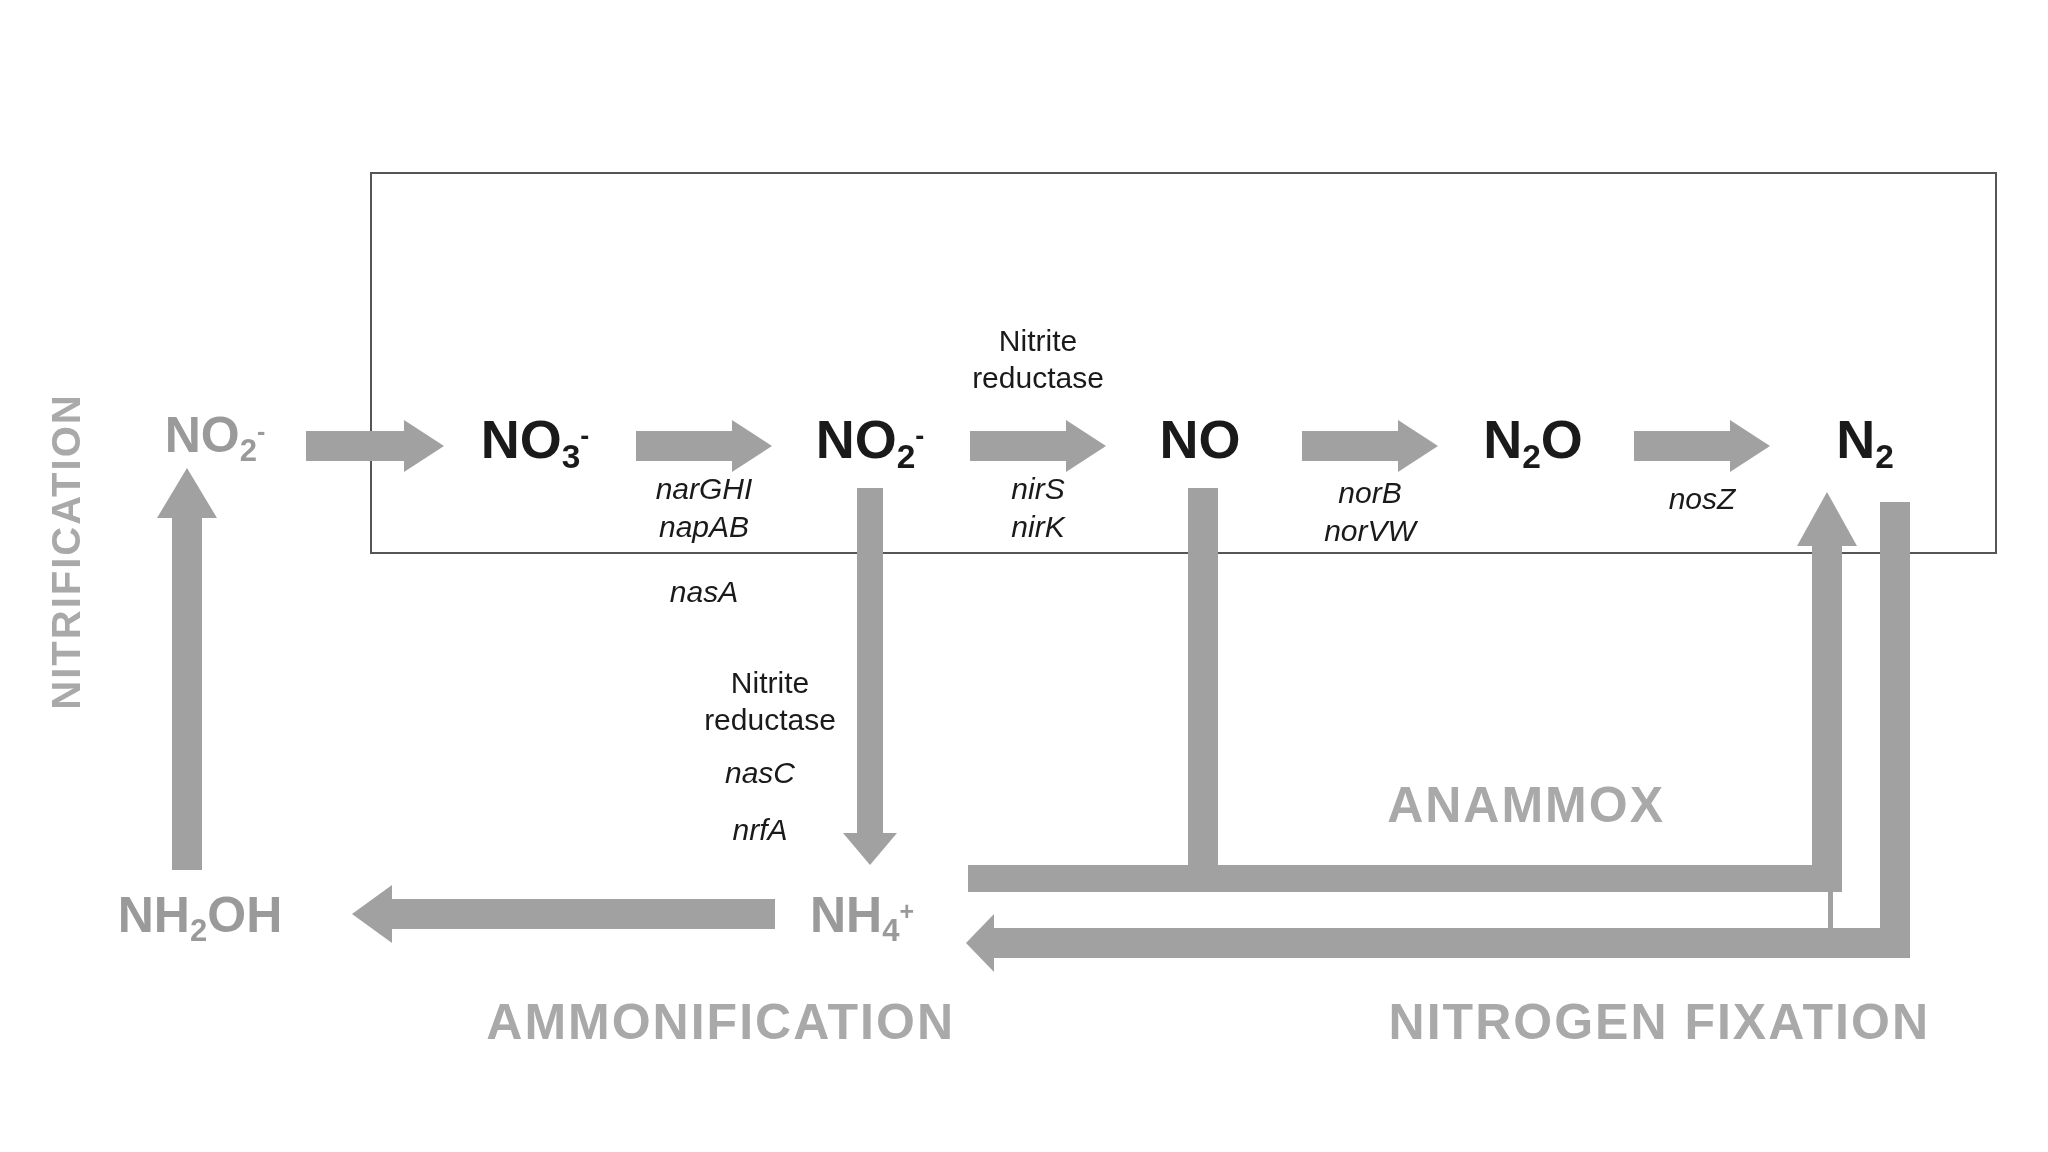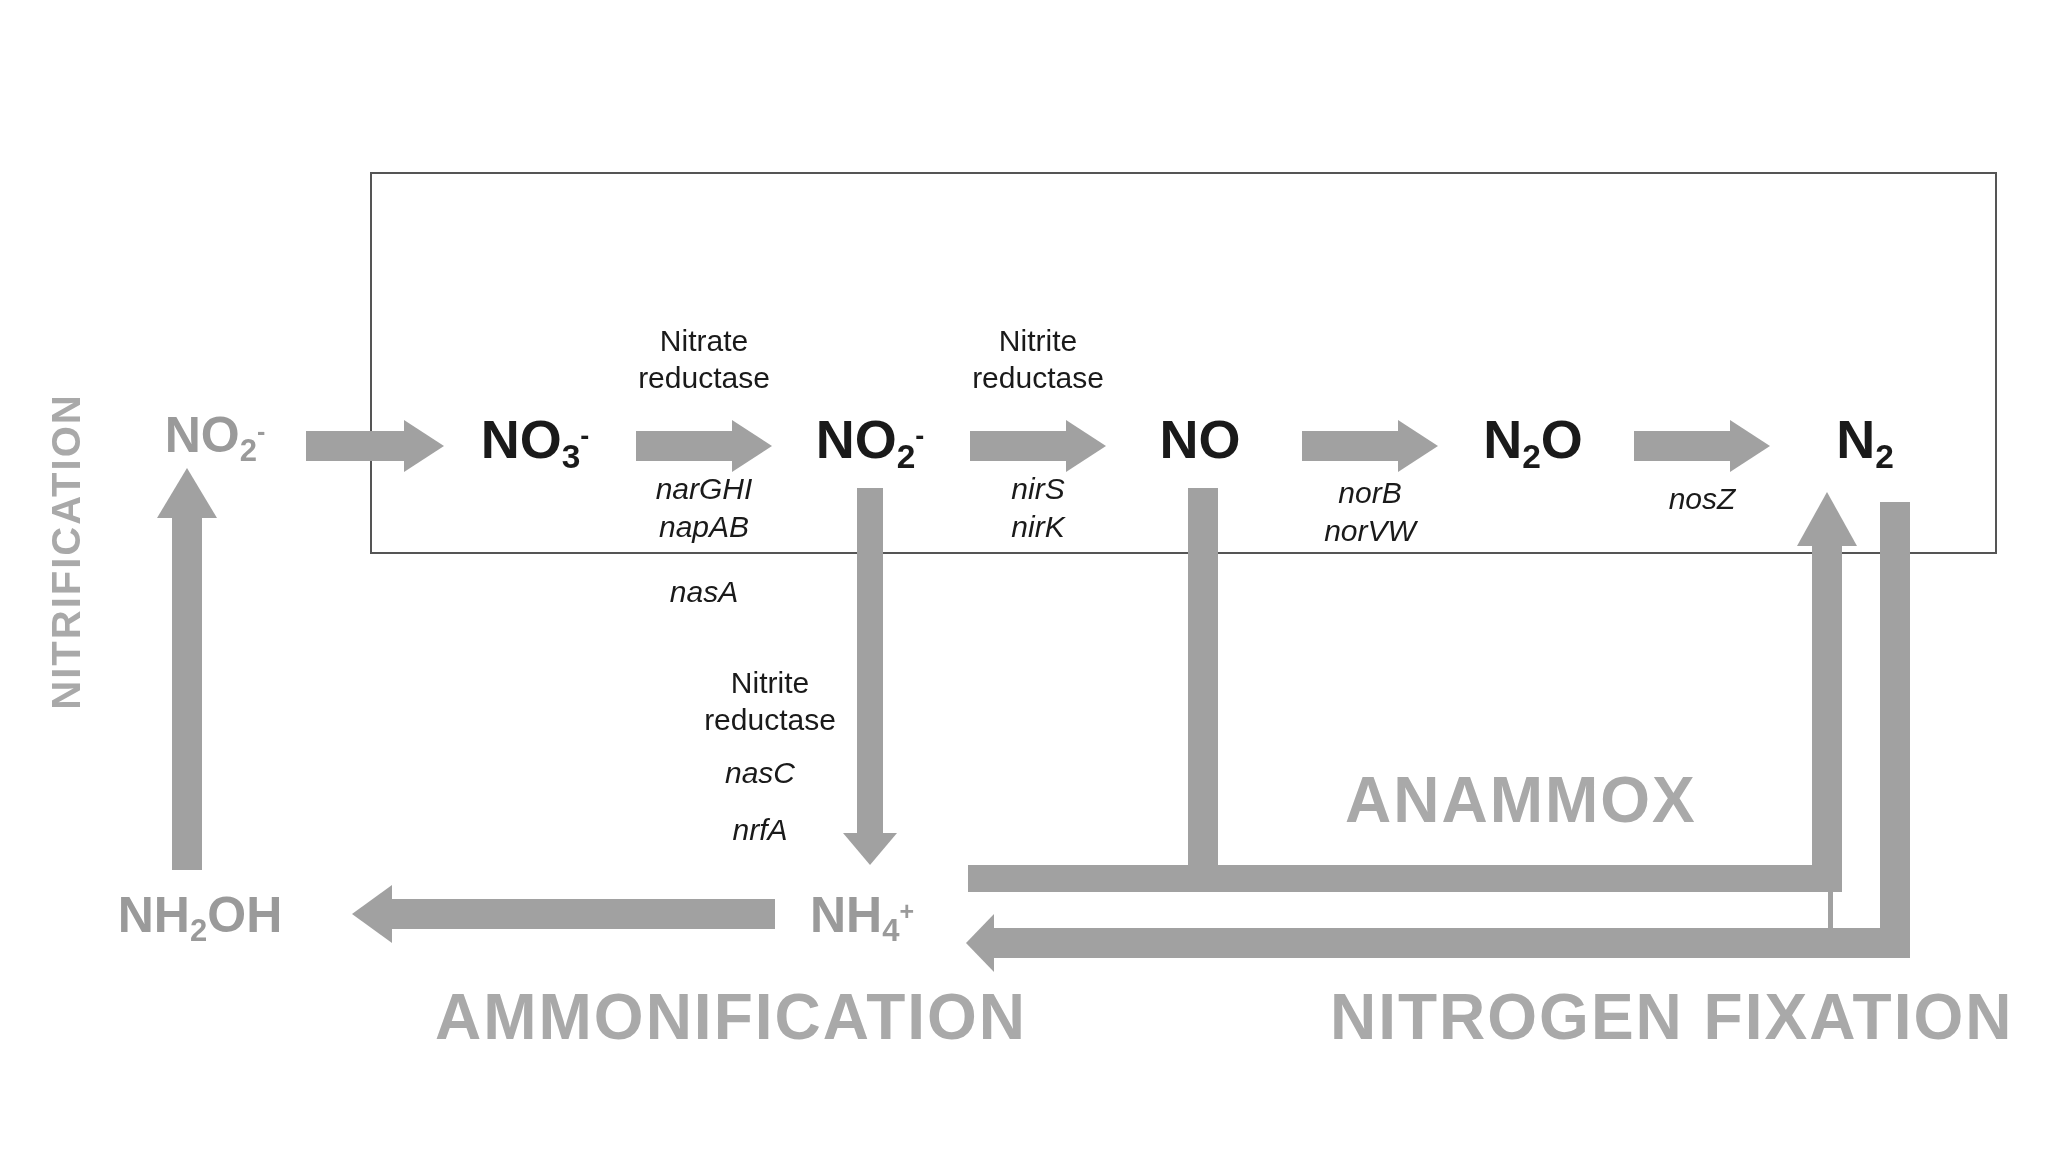--- a/index.html
+++ b/index.html
@@ -16,21 +16,21 @@
     font-family:"Liberation Sans",sans-serif;overflow:hidden;
   }
   .box{position:absolute;border:2px solid var(--box-border);background:transparent;}
   .title{position:absolute;font-weight:bold;color:var(--black);font-size:44px;letter-spacing:1px;white-space:nowrap;}
   .species{position:absolute;text-align:center;font-weight:bold;font-size:54px;color:var(--black);line-height:1;white-space:nowrap;}
   .species sub{font-size:0.62em;vertical-align:-0.30em;}
   .species sup{font-size:0.50em;vertical-align:0.50em;}
   .species.gray{color:var(--species-gray);font-size:50px;}
   .enzyme{position:absolute;width:212px;text-align:center;font-size:30px;line-height:37px;color:var(--black);}
   .gene{position:absolute;width:212px;text-align:center;font-size:30px;font-style:italic;color:var(--black);white-space:nowrap;}
-  .process{position:absolute;font-weight:bold;color:var(--label-gray);letter-spacing:2px;text-align:right;font-size:64px;line-height:1;white-space:nowrap;}
+  .process{position:absolute;font-weight:bold;color:var(--label-gray);letter-spacing:2px;text-align:right;font-size:50px;line-height:1;white-space:nowrap;margin-top:12px;}
   .shaft{position:absolute;background:var(--arrow);}
   .tri{position:absolute;width:0;height:0;}
   .tri.right{border-top:26px solid transparent;border-bottom:26px solid transparent;border-left:40px solid var(--arrow);}
   .tri.left{border-top:29px solid transparent;border-bottom:29px solid transparent;border-right:40px solid var(--arrow);}
   .tri.left.small{border-right-width:28px;}
   .tri.up{border-left:30px solid transparent;border-right:30px solid transparent;border-bottom:50px solid var(--arrow);}
   .tri.up.tall{border-bottom-width:54px;}
   .tri.down{border-left:27px solid transparent;border-right:27px solid transparent;border-top:32px solid var(--arrow);}
   .vtext{position:absolute;display:flex;align-items:center;justify-content:center;}
   .vtext>span{transform:rotate(-90deg);white-space:nowrap;font-weight:bold;color:var(--label-gray);font-size:40px;letter-spacing:2px;}
@@ -74,21 +74,20 @@
 
   <div class="shaft" style="left:970px;top:431px;width:96px;height:30px;"></div>
   <div class="tri right" style="left:1066px;top:420px;"></div>
 
   <div class="shaft" style="left:1302px;top:431px;width:96px;height:30px;"></div>
   <div class="tri right" style="left:1398px;top:420px;"></div>
 
   <div class="shaft" style="left:1634px;top:431px;width:96px;height:30px;"></div>
   <div class="tri right" style="left:1730px;top:420px;"></div>
 
-  <div class="enzyme" style="left:598px;top:322px;">Nitrate reductase</div>
   <div class="enzyme" style="left:932px;top:322px;">Nitrite reductase</div>
 
   <div class="gene" style="left:598px;top:472px;">narGHI</div>
   <div class="gene" style="left:598px;top:510px;">napAB</div>
   <div class="gene" style="left:598px;top:575px;">nasA</div>
 
   <div class="gene" style="left:932px;top:472px;">nirS</div>
   <div class="gene" style="left:932px;top:510px;">nirK</div>
 
   <div class="gene" style="left:1264px;top:476px;">norB</div>

